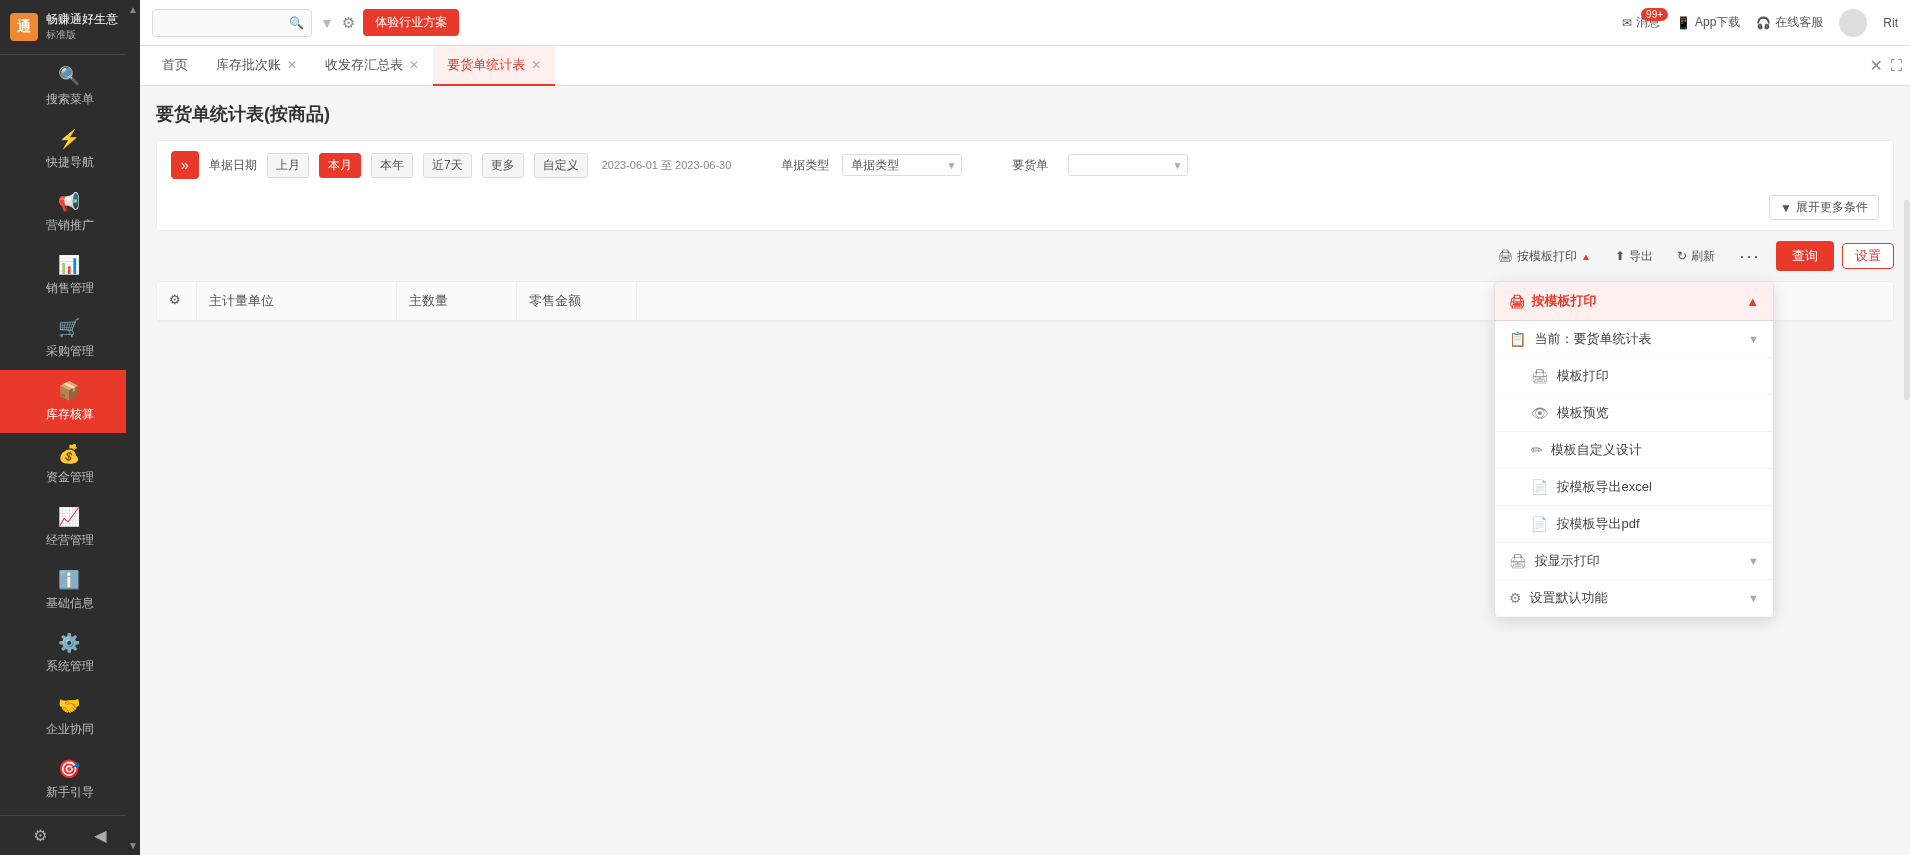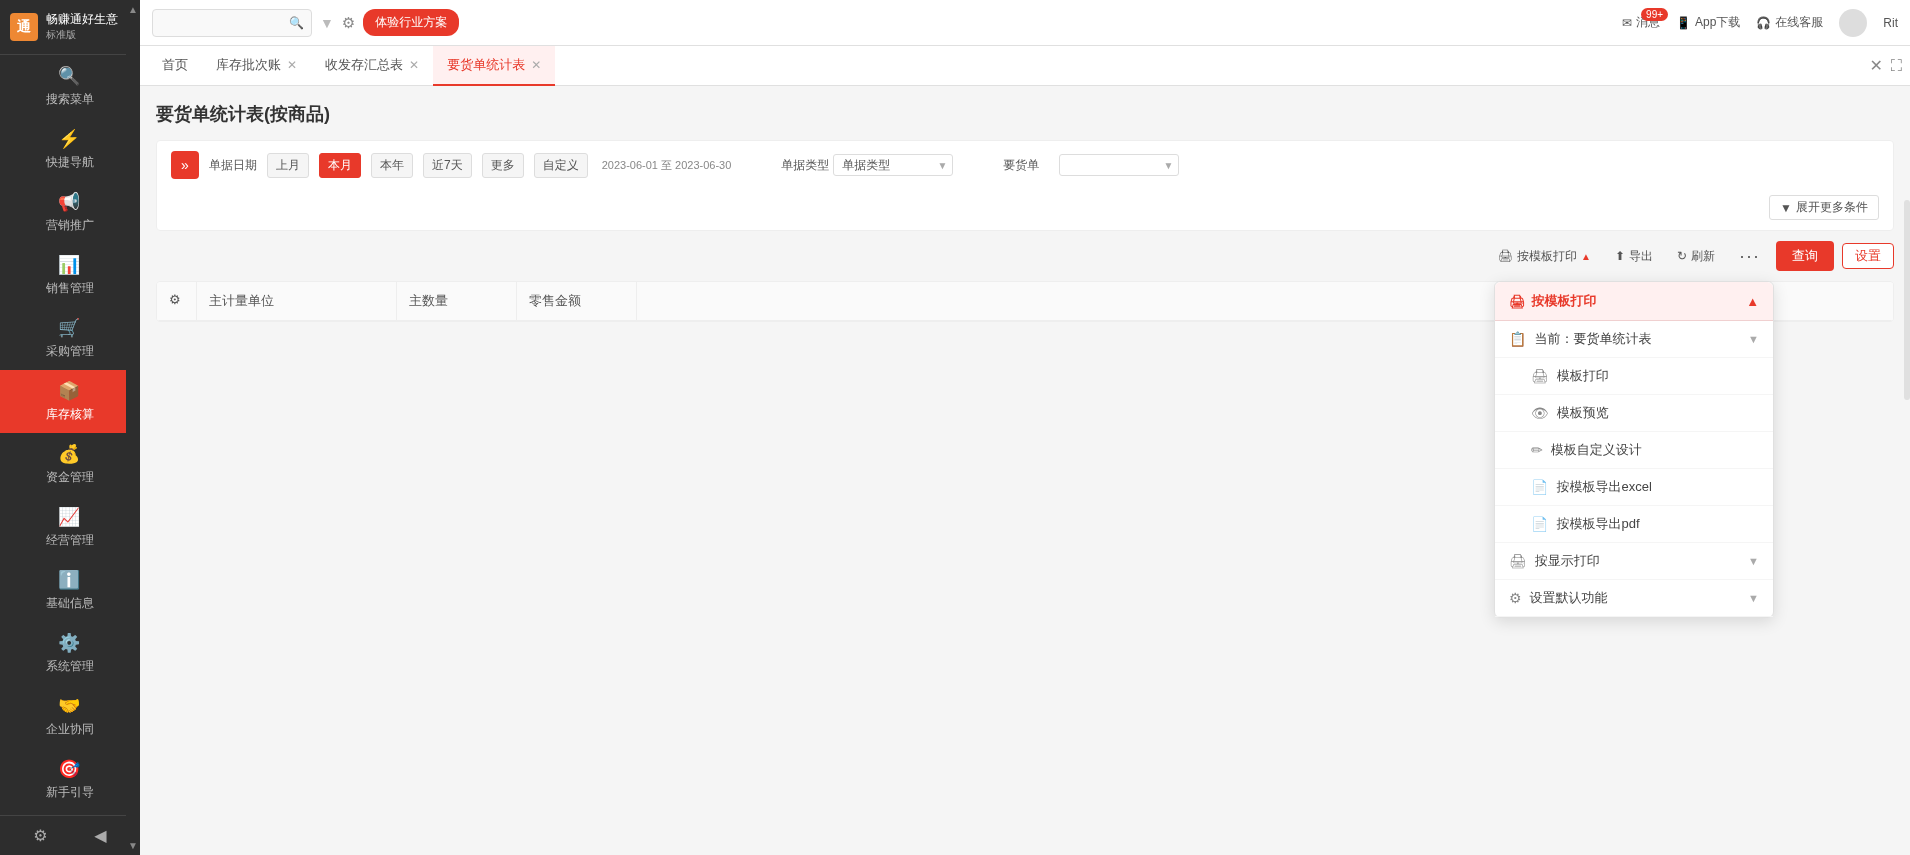--- a/index.html
+++ b/index.html
@@ -18,21 +18,21 @@
     .sidebar-bottom { padding: 10px; display: flex; justify-content: space-around; border-top: 1px solid #444; }
     .sidebar-bottom-btn { color: #aaa; cursor: pointer; font-size: 16px; }
 
     
     .main { flex: 1; display: flex; flex-direction: column; height: 100%; overflow: hidden; }
 
     
     .topbar { height: 46px; background: #fff; border-bottom: 1px solid #e0e0e0; display: flex; align-items: center; padding: 0 12px; gap: 8px; flex-shrink: 0; }
     .topbar-search { width: 160px; height: 28px; border: 1px solid #ddd; border-radius: 4px; padding: 0 8px; background: #f9f9f9; color: #999; font-size: 12px; }
     .topbar-gear { color: #888; cursor: pointer; font-size: 15px; }
-    .topbar-trial { background: #e8392a; color: white; border: none; border-radius: 12px; padding: 5px 12px; font-size: 12px; cursor: pointer; }
+    .topbar-trial { background: #e8392a; color: white; border: none; border-radius: 4px; padding: 5px 12px; font-size: 12px; cursor: pointer; }
     .topbar-right { margin-left: auto; display: flex; align-items: center; gap: 16px; }
     .topbar-msg { display: flex; align-items: center; gap: 4px; color: #555; font-size: 12px; cursor: pointer; position: relative; }
     .badge { background: #e8392a; color: white; border-radius: 10px; padding: 1px 5px; font-size: 10px; position: absolute; top: -6px; right: -8px; }
     .topbar-app { display: flex; align-items: center; gap: 4px; color: #555; font-size: 12px; cursor: pointer; }
     .topbar-service { display: flex; align-items: center; gap: 4px; color: #555; font-size: 12px; cursor: pointer; }
     .topbar-avatar { width: 28px; height: 28px; background: #ddd; border-radius: 50%; cursor: pointer; }
     .topbar-username { color: #555; font-size: 12px; cursor: pointer; }
 
     
     .tabs { height: 40px; background: #fff; border-bottom: 1px solid #e0e0e0; display: flex; align-items: center; padding: 0 8px; flex-shrink: 0; }
@@ -220,21 +220,21 @@
       <div class="filter-row">
         <button class="filter-expand-btn">»</button>
         <span class="filter-label">单据日期</span>
         <button class="date-btn">上月</button>
         <button class="date-btn active">本月</button>
         <button class="date-btn">本年</button>
         <button class="date-btn">近7天</button>
         <button class="date-btn">更多</button>
         <button class="date-btn">自定义</button>
         <span class="date-range">2023-06-01 至 2023-06-30</span>
-        <div style="margin-left:40px; display:flex; align-items:center; gap:4px;">
+        <div style="margin-left:40px; display:flex; align-items:center; gap:13px;">
           <span class="filter-label">单据类型</span>
           <div class="filter-select-wrap">
             <select class="filter-select">
               <option>单据类型</option>
             </select>
           </div>
         </div>
         <div style="margin-left:40px; display:flex; align-items:center; gap:20px;">
           <span class="filter-label">要货单</span>
           <div class="filter-select-wrap">

